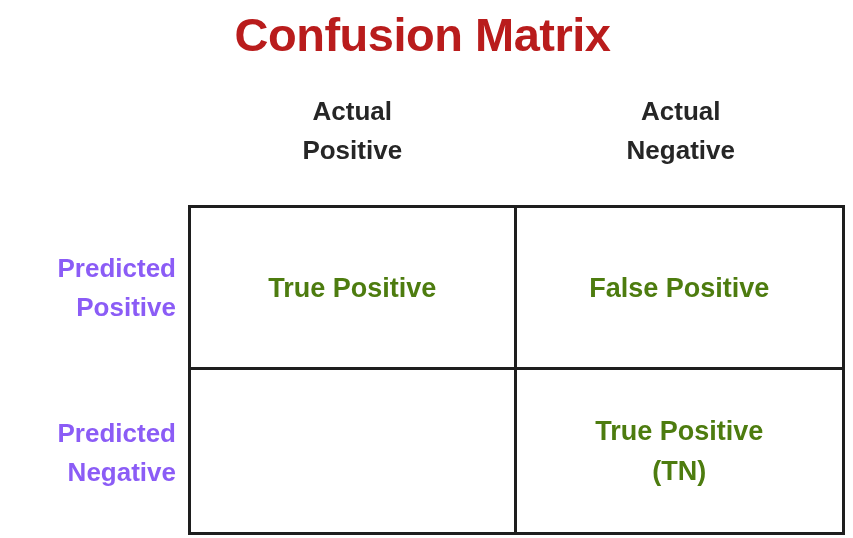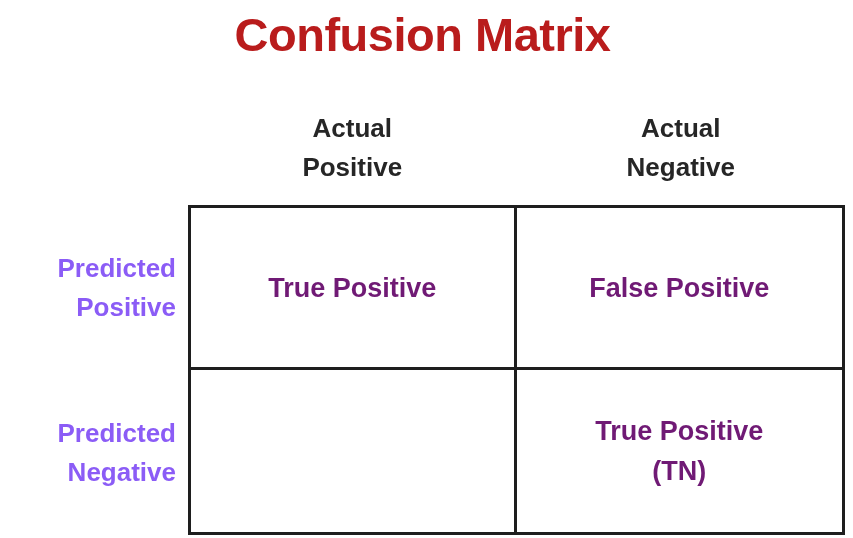--- a/index.html
+++ b/index.html
@@ -34,21 +34,21 @@
     letter-spacing: -0.5px;
     color: #b91c1c;
     line-height: 58px;
     white-space: nowrap;
   }
 
   
   .col-headers {
     position: absolute;
     left: 188px;
-    top: 109px;
+    top: 92px;
     width: 657px;
     height: 80px;
     display: flex;
   }
   .col-header {
     flex: 1 1 0;
     text-align: center;
     font-size: 26px;
     font-weight: 700;
     color: #262626;
@@ -97,21 +97,21 @@
     background: #ffffff;
   }
   .cell {
     display: flex;
     flex-direction: column;
     align-items: center;
     justify-content: center;
     text-align: center;
     font-size: 27px;
     font-weight: 700;
-    color: #701a75;
+    color: #4d7c0f;
     line-height: 40px;
     box-sizing: border-box;
     background: #ffffff;
   }
   .cell .ln { display: block; }
   .cell-tp { border-right: 3px solid #1e1e1e; border-bottom: 3px solid #1e1e1e; }
   .cell-fp { border-bottom: 3px solid #1e1e1e; }
   .cell-fn { border-right: 3px solid #1e1e1e; }
 </style>
 </head>

